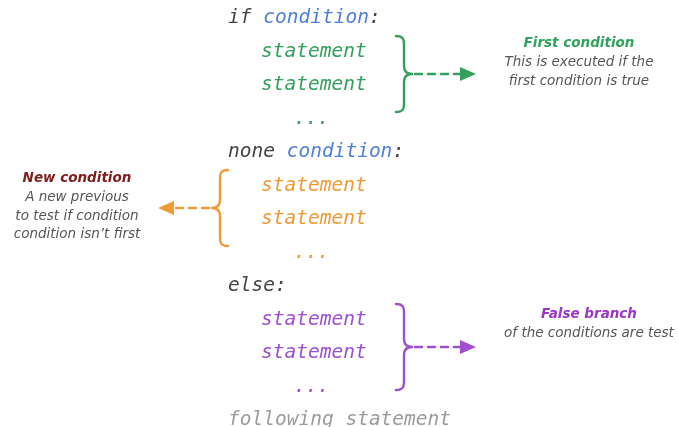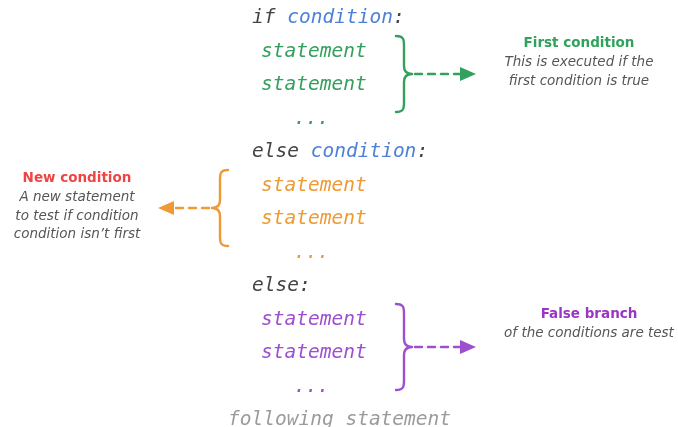--- a/index.html
+++ b/index.html
@@ -30,21 +30,21 @@
   }
 
   .code-line {
     font-family: "DejaVu Sans Mono", monospace;
     font-style: italic;
     font-size: 19.5px;
     line-height: 33.5px;
     white-space: pre;
     color: #444444;
   }
-  .code-line.kw      { color: #444444; margin-left: 24px; }
+  .code-line.kw      { color: #444444; }
   .code-line.trailing{ color: #9b9b9b; padding-left: 0px; }
 
   .cond { color: #4f80d8; }
 
   .stmt {
     padding-left: 33px;
   }
   .stmt.green  { color: #33a05d; }
   .stmt.orange { color: #ef9a34; }
   .stmt.purple { color: #9e4fd0; }
@@ -57,39 +57,40 @@
   .dots.purple { color: #9e4fd0; }
 
   
   .callout {
     position: absolute;
     font-family: "DejaVu Sans", sans-serif;
   }
   .callout .title {
     font-size: 13.5px;
     font-weight: bold;
+    font-style: italic;
     line-height: 19px;
     white-space: nowrap;
   }
   .callout .desc {
     font-size: 13.5px;
     font-style: italic;
     line-height: 18.5px;
     color: #555555;
     text-align: center;
   }
 
   .callout.right { text-align: center; }
   .callout.left  { text-align: center; }
 
   #callout-first  { left: 488px; top: 33px;  width: 182px; }
   #callout-first  .title { color: #2fa35c; }
 
   #callout-new    { left: 2px;   top: 168px; width: 150px; }
-  #callout-new    .title { color: #ef4444; }
+  #callout-new    .title { color: #7f1d1d; }
 
   #callout-false  { left: 496px; top: 304px; width: 186px; }
   #callout-false  .title { color: #9b35c4; }
 
   
   #connectors {
     position: absolute;
     left: 0; top: 0;
     width: 678px; height: 427px;
     pointer-events: none;
@@ -146,21 +147,21 @@
   </svg>
 
   <div class="code-col">
 
     <div class="code-line kw"><span>if </span><span class="cond">condition</span><span>:</span></div>
 
     <div class="code-line stmt green">statement</div>
     <div class="code-line stmt green">statement</div>
     <div class="code-line dots green">...</div>
 
-    <div class="code-line kw"><span>else </span><span class="cond">condition</span><span>:</span></div>
+    <div class="code-line kw"><span>none </span><span class="cond">condition</span><span>:</span></div>
 
     <div class="code-line stmt orange">statement</div>
     <div class="code-line stmt orange">statement</div>
     <div class="code-line dots orange">...</div>
 
     <div class="code-line kw">else:</div>
 
     <div class="code-line stmt purple">statement</div>
     <div class="code-line stmt purple">statement</div>
     <div class="code-line dots purple">...</div>
@@ -169,21 +170,21 @@
   </div>
 
   <div class="callout right" id="callout-first">
     <div class="title">First condition</div>
     <div class="desc">This is executed if the</div>
     <div class="desc">first condition is true</div>
   </div>
 
   <div class="callout left" id="callout-new">
     <div class="title">New condition</div>
-    <div class="desc">A new statement</div>
+    <div class="desc">A new previous</div>
     <div class="desc">to test if condition</div>
     <div class="desc">condition isn’t first</div>
   </div>
 
   <div class="callout right" id="callout-false">
     <div class="title">False branch</div>
     <div class="desc">of the conditions are test</div>
   </div>
 
 </div>

